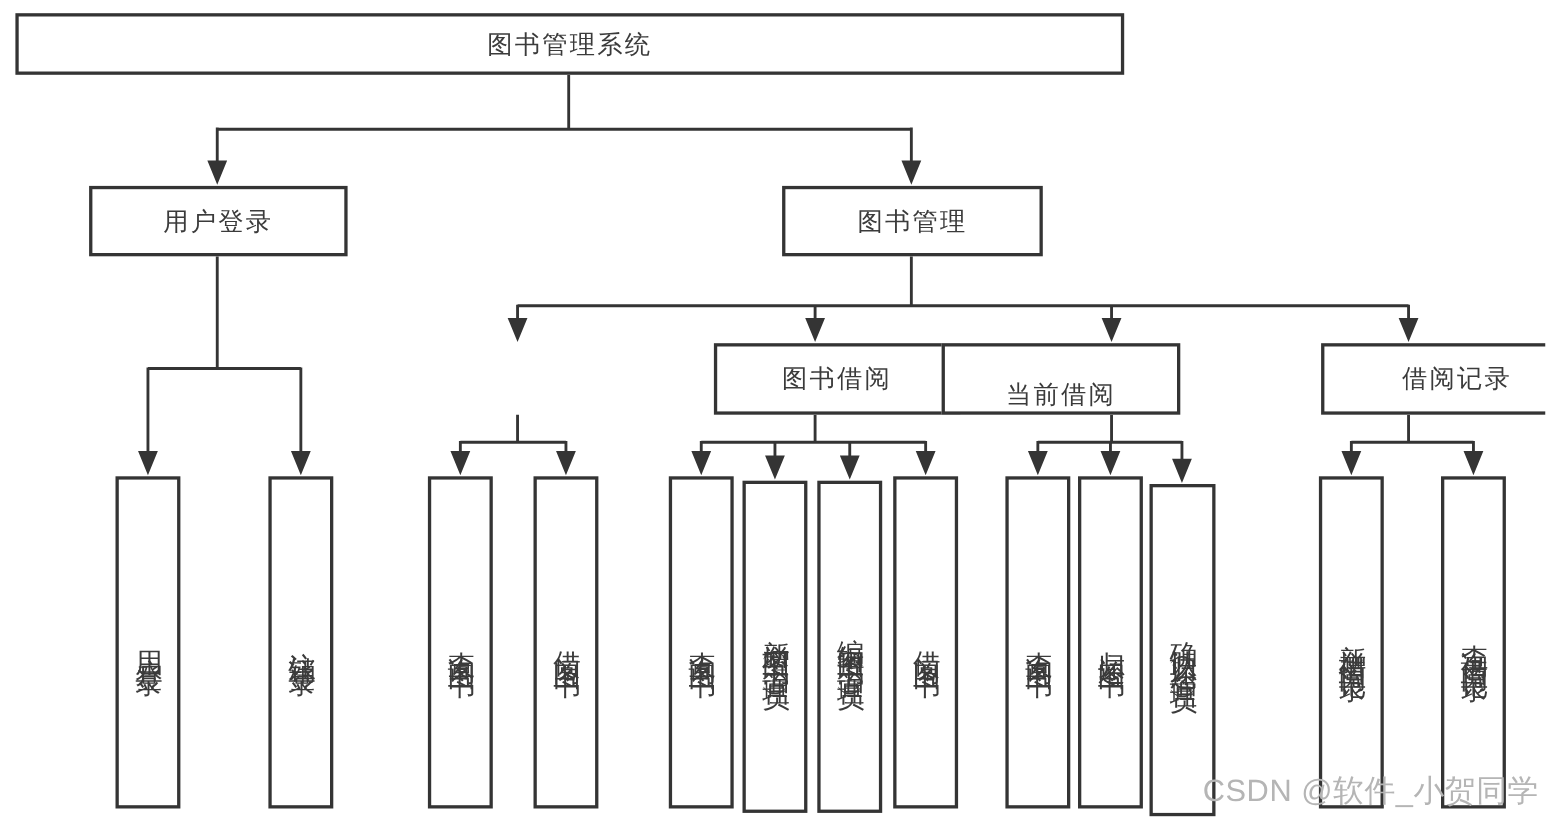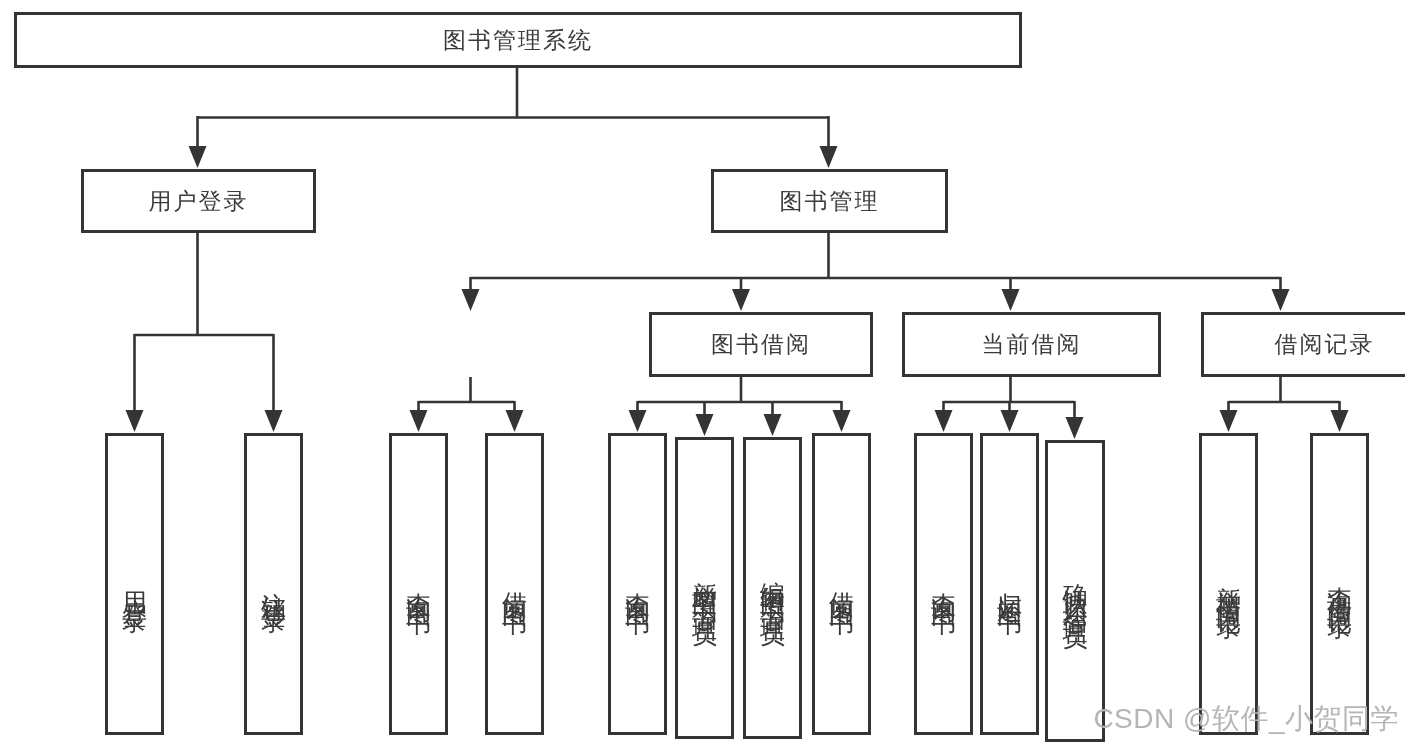--- a/index.html
+++ b/index.html
@@ -108,21 +108,21 @@
   <div class="box h" style="left:81px; top:169px; width:235px; height:64px;">
     <span>用户登录</span>
   </div>
   <div class="box h" style="left:711px; top:169px; width:237px; height:64px;text-align:center;">
     <span>图书管理</span>
   </div>
 
   <div class="box h" style="left:649px; top:312px; width:224px; height:65px;">
     <span>图书借阅</span>
   </div>
-  <div class="box h" style="left:902px; top:312px; width:259px; height:65px;">
+  <div class="box h" style="left:856px; top:312px; width:217px; height:65px;align-items:flex-end;">
     <span>当前借阅</span>
   </div>
   <div class="box h" style="left:1201px; top:312px; width:247px; height:65px;">
     <span>借阅记录</span>
   </div>
 
   <div class="box v" style="left:105px; top:433px; width:59px; height:302px;">
     <span>用户登录</span>
   </div>
   <div class="box v" style="left:244px; top:433px; width:59px; height:302px;">

